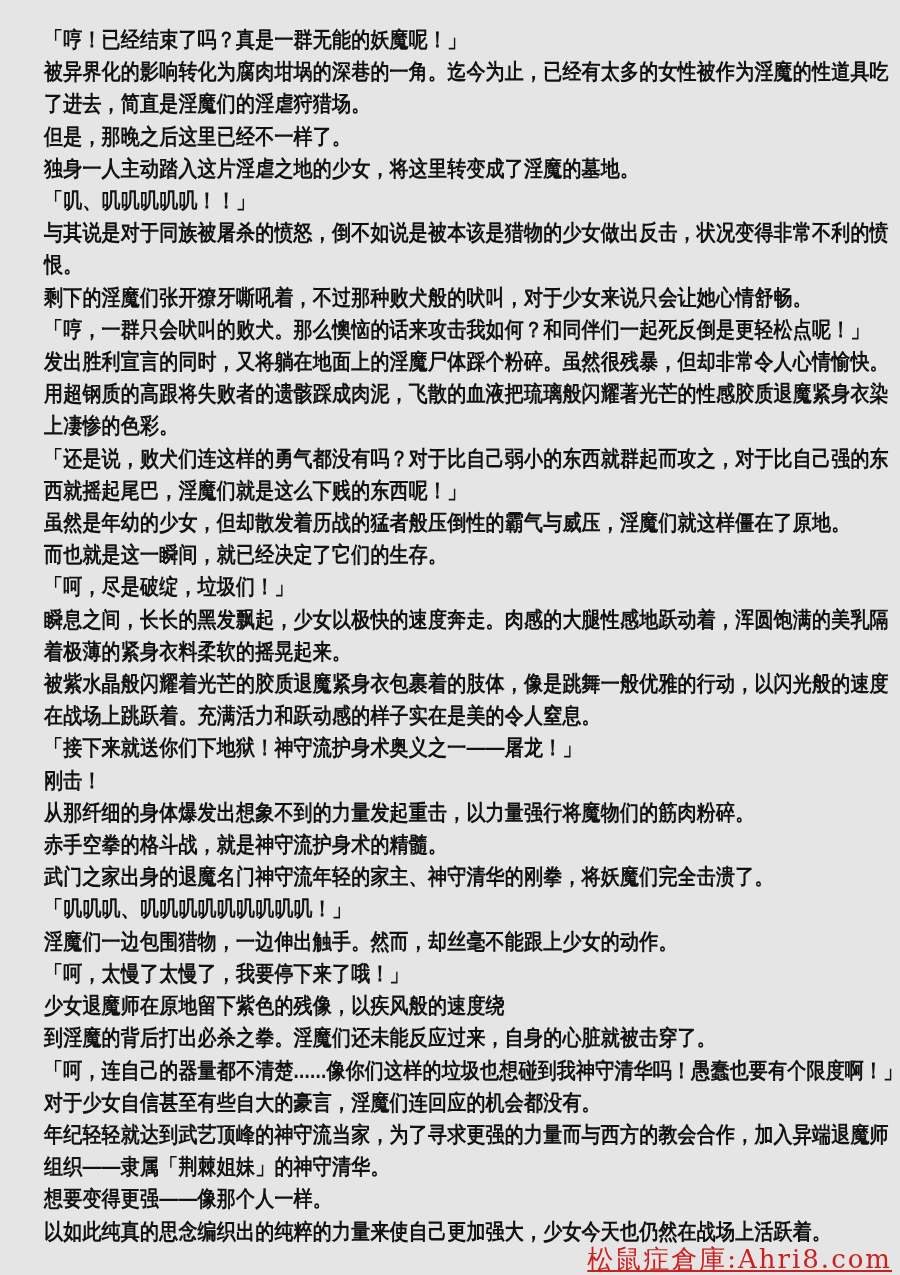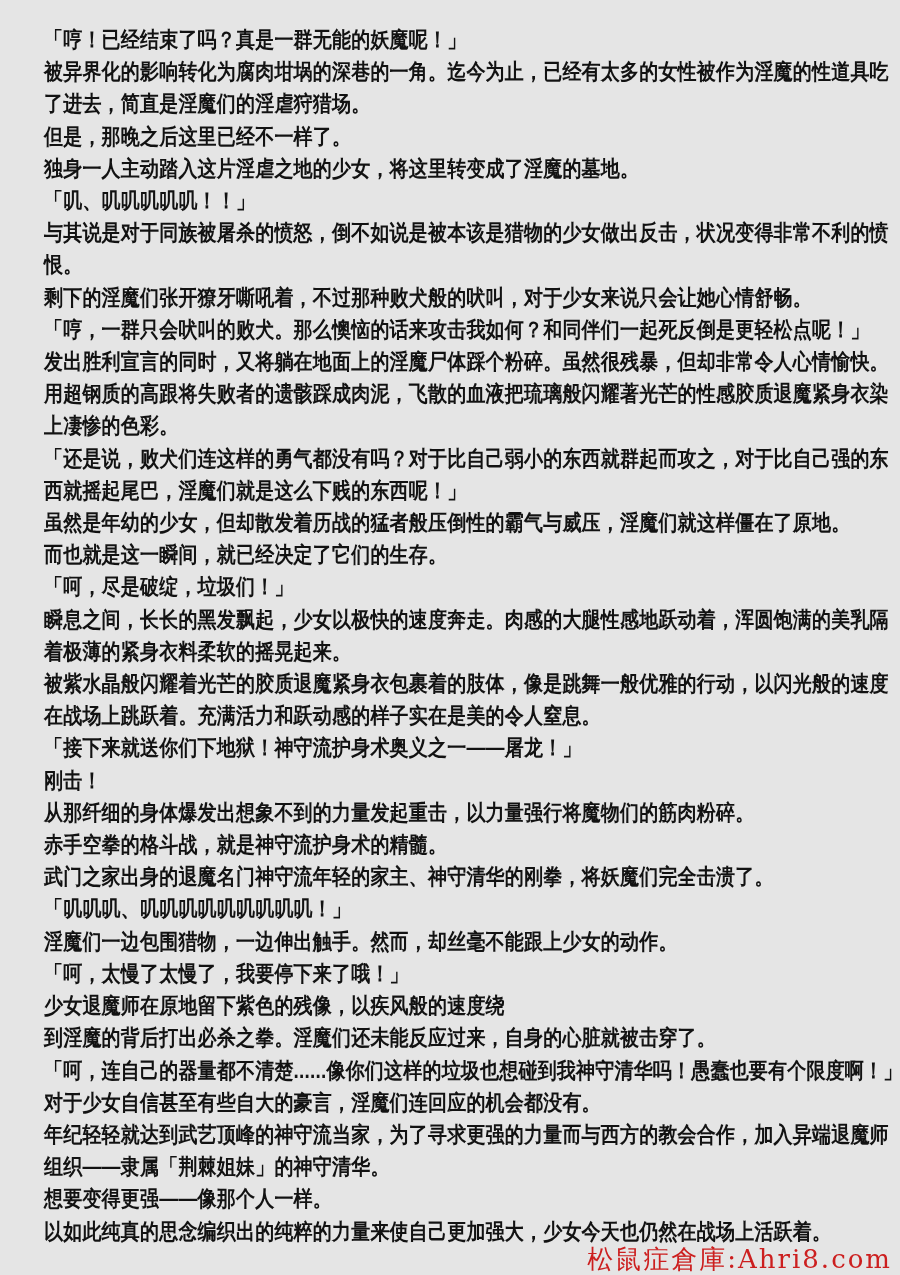--- a/index.html
+++ b/index.html
@@ -84,14 +84,14 @@
       <div class="line">「呵，太慢了太慢了，我要停下来了哦！」</div>
       <div class="line">少女退魔师在原地留下紫色的残像，以疾风般的速度绕</div>
       <div class="line">到淫魔的背后打出必杀之拳。淫魔们还未能反应过来，自身的心脏就被击穿了。</div>
       <div class="line">「呵，连自己的器量都不清楚......像你们这样的垃圾也想碰到我神守清华吗！愚蠢也要有个限度啊！」</div>
       <div class="line">对于少女自信甚至有些自大的豪言，淫魔们连回应的机会都没有。</div>
       <div class="line">年纪轻轻就达到武艺顶峰的神守流当家，为了寻求更强的力量而与西方的教会合作，加入异端退魔师</div>
       <div class="line">组织——隶属「荆棘姐妹」的神守清华。</div>
       <div class="line">想要变得更强——像那个人一样。</div>
       <div class="line">以如此纯真的思念编织出的纯粹的力量来使自己更加强大，少女今天也仍然在战场上活跃着。</div>
     </div>
-  <div class="watermark" style="color: rgb(204, 31, 31);">松鼠症倉庫:Ahri8.com</div>
+  <div class="watermark" style="color: rgb(204, 31, 31); text-decoration: underline;">松鼠症倉庫:Ahri8.com</div>
 </div>
 
 </body></html>

